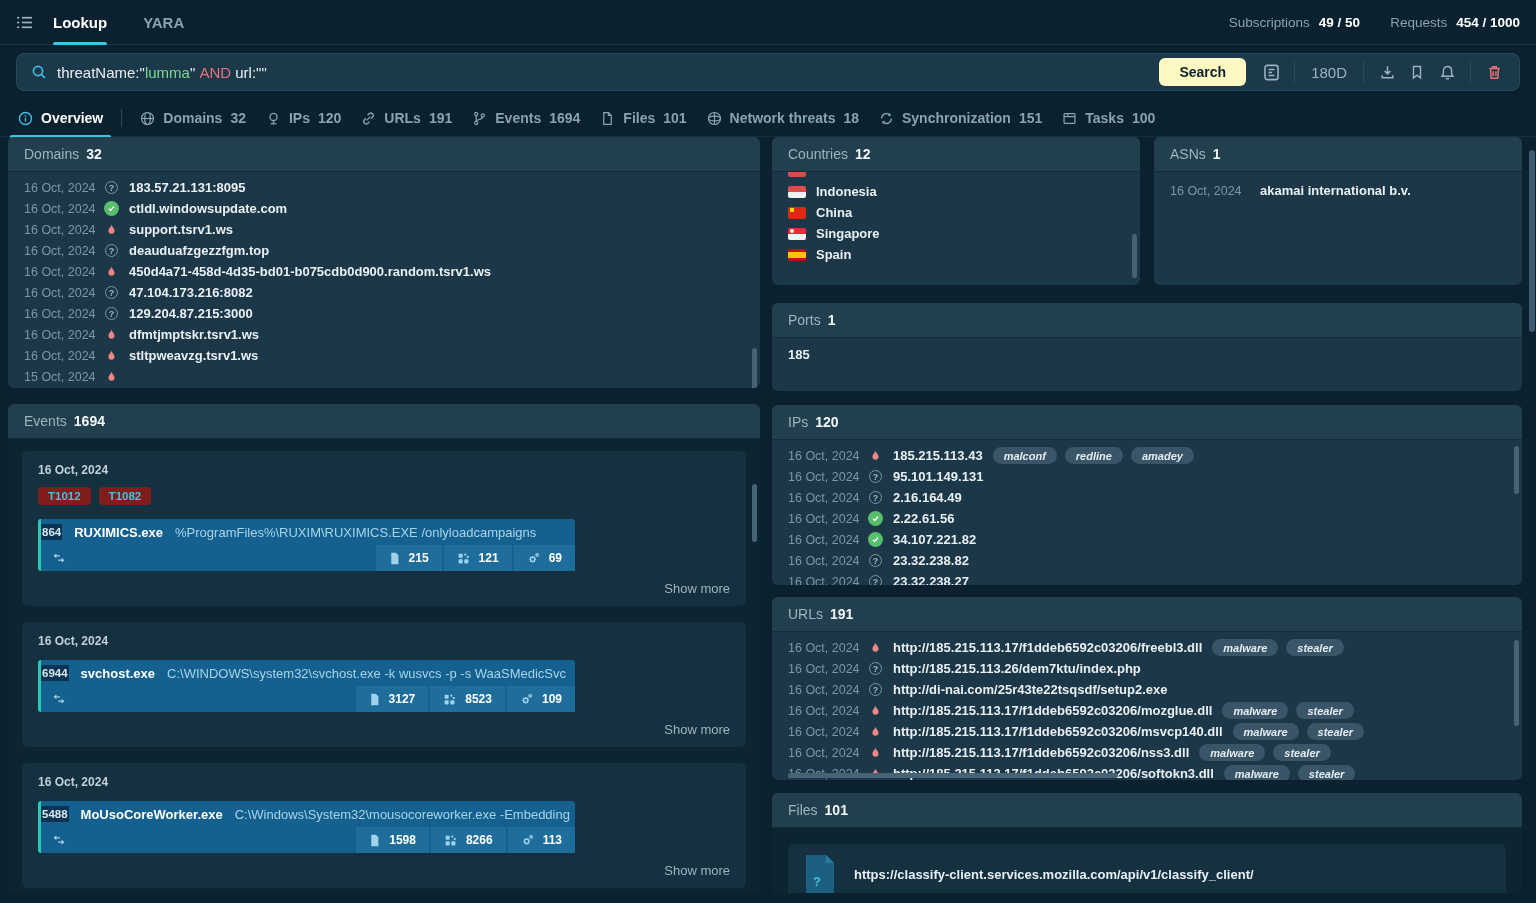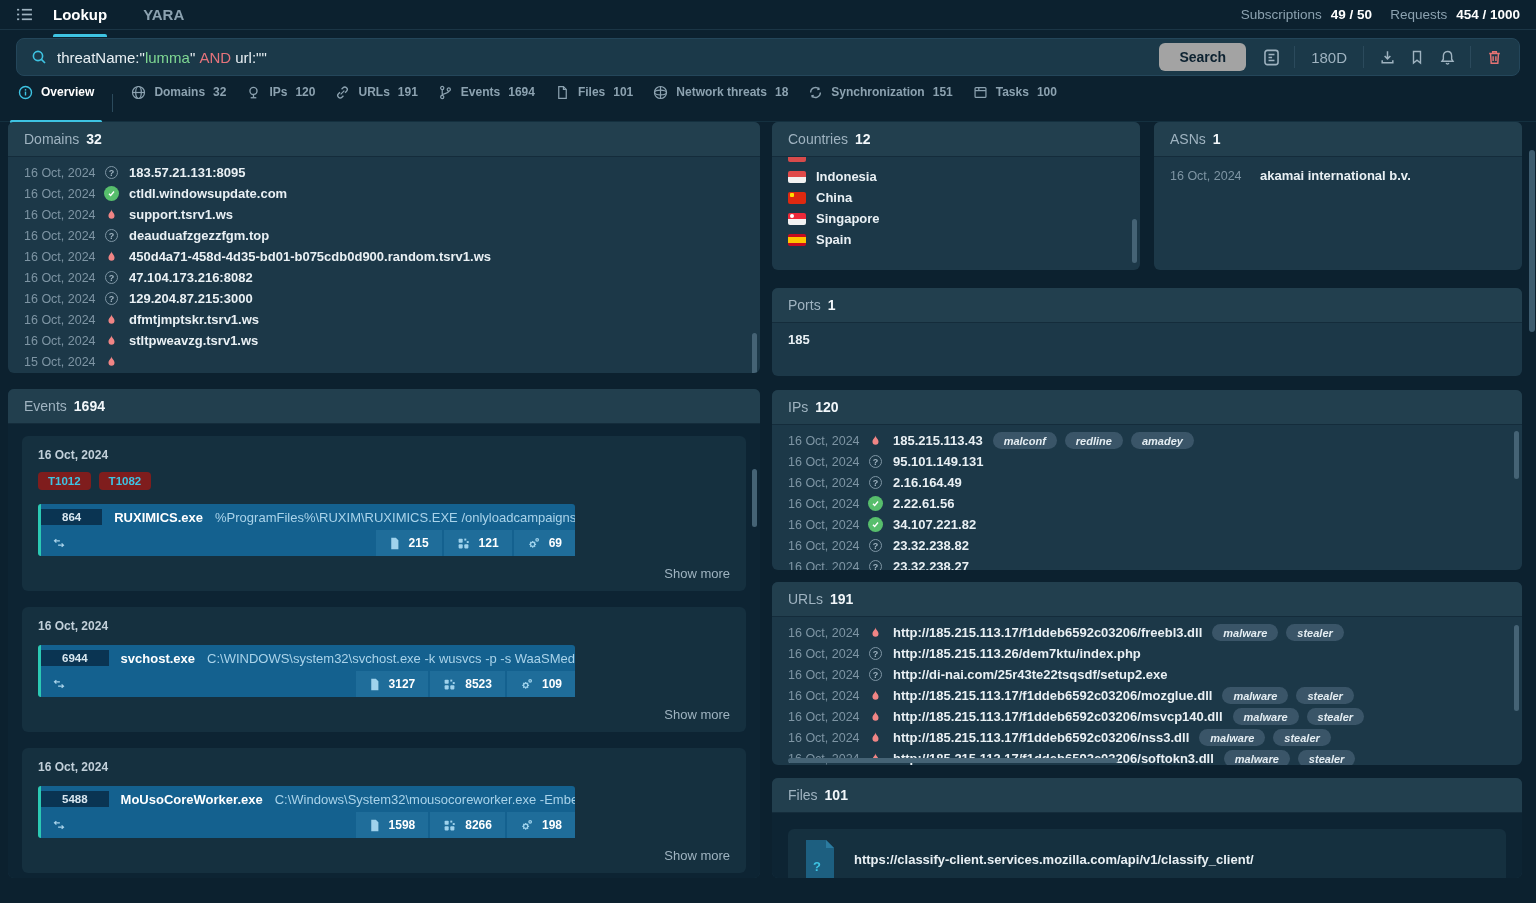--- a/index.html
+++ b/index.html
@@ -1,54 +1,54 @@
 <!DOCTYPE html>
 <html><head>
 <meta charset="utf-8">
 <style>
   * { margin:0; padding:0; box-sizing:border-box; }
   html,body { width:1536px; height:903px; overflow:hidden; background:#0C212F;
     font-family:"Liberation Sans", sans-serif; color:#E9F0F4; }
   .r { display:flex; align-items:center; }
 
   
-  .topbar { height:30px; padding:0 16px; display:flex; align-items:center;
+  .topbar { height:45px; padding:0 16px; display:flex; align-items:center;
     border-bottom:1px solid #1B3545; position:relative; }
   .menu-icon { margin-right:20px; display:flex; }
   .nav-tab { position:relative; height:45px; display:flex; align-items:center;
     font-weight:bold; font-size:15px; color:#8CA2B0; margin-right:36px; cursor:pointer; }
   .nav-tab.active { color:#FFFFFF; }
   .nav-tab.active::after { content:""; position:absolute; left:0; right:0; bottom:0;
     height:3px; background:#3EC3E2; border-radius:2px 2px 0 0; }
-  .top-right { margin-left:auto; display:flex; gap:18px; font-size:13.5px; }
+  .top-right { margin-left:auto; display:flex; gap:30px; font-size:13.5px; }
   .top-right .lbl { color:#8CA2B0; margin-right:9px; }
   .top-right .val { color:#FFFFFF; font-weight:bold; }
 
   
   .search-row { padding:8px 16px 9px; }
   .search-box { height:38px; background:#1B3949; border:1px solid #24465A; border-radius:8px;
     display:flex; align-items:center; padding:0 10px 0 14px; }
   .q { font-size:15px; margin-left:10px; display:flex; }
   .q span { white-space:pre; }
   .q .w { color:#E9F0F4; }
   .q .g { color:#7FD893; }
   .q .rd { color:#E5737B; }
-  .search-btn { background:#a3a3a3; color:#0C2130; font-weight:bold; font-size:14px;
+  .search-btn { background:#fef9c3; color:#0C2130; font-weight:bold; font-size:14px;
     border:none; border-radius:6px; height:28px; padding:0 20px; margin-left:auto; cursor:pointer;
     font-family:"Liberation Sans", sans-serif; }
   .sb-ico { display:flex; align-items:center; justify-content:center; width:30px; height:28px;
     color:#9FB3C0; cursor:pointer; }
   .sb-sep { width:1px; height:22px; background:#2B4A5C; margin:0 8px; }
   .range { color:#9FB3C0; font-size:15px; padding:0 8px; cursor:pointer; }
 
   
   .tabbar { height:37px; display:flex; align-items:center; padding:0 8px;
     border-bottom:1px solid #14303F; }
-  .tab { position:relative; height:37px; display:flex; gap:8px;
-    color:#8CA2B0; font-weight:bold; font-size:12px; padding:0 10px; cursor:pointer; }
+  .tab { position:relative; height:37px; display:flex; align-items:center; gap:8px;
+    color:#8CA2B0; font-weight:bold; font-size:14px; padding:0 10px; cursor:pointer; }
   .tab .cnt:empty { display:none; }
   .tab.active { color:#FFFFFF; }
   .tab.active svg { color:#3EC3E2; }
   .tab.active::after { content:""; position:absolute; left:2px; right:2px; bottom:-1px;
     height:3px; background:#3EC3E2; border-radius:2px; }
   .tab-sep { width:1px; height:18px; background:#2B4A5C; margin:0 8px; }
 
   
   .content { display:flex; gap:12px; padding:0 14px 0 8px; height:756px; }
   .col-l { width:752px; flex:none; display:flex; flex-direction:column; gap:16px; }
@@ -93,21 +93,21 @@
   
   .ebody { background:#0D2433; flex:1; overflow:hidden; padding:12px 14px; position:relative; }
   .ecard { background:#15303F; border-radius:6px; padding:12px 16px 10px; margin-bottom:16px; }
   .edate { color:#C2D0DA; font-weight:bold; font-size:12px; }
   .ttps { display:flex; gap:8px; margin:10px 0 14px; }
   .ttp { background:#7f1d1d; color:#3EC3E2; font-weight:bold; font-size:11.5px;
     padding:3px 10px; border-radius:4px; cursor:pointer; }
   .proc { width:537px; border-left:3px solid #2BC9B4; border-radius:3px;
     background:#14618F; margin-top:12px; }
   .proc-top { height:26px; display:flex; align-items:center; gap:12px; overflow:hidden; }
-  .pid { height:16px; display:flex; align-items:center; padding:0 21px; background:#0A3452;
+  .pid { height:16px; display:flex; align-items:center; padding:0 1px; background:#0A3452;
     color:#D9E7F0; font-weight:bold; font-size:11.5px; flex:none; }
   .pname { color:#FFFFFF; font-weight:bold; font-size:13px; white-space:nowrap; }
   .pcmd { color:#A9D3EA; font-size:13px; white-space:nowrap; }
   .proc-bot { height:26px; display:flex; align-items:center; justify-content:space-between;
     padding-left:10px; }
   .stats { display:flex; height:26px; }
   .stat { background:#1F6D9A; display:flex; align-items:center; gap:9px; padding:0 13px;
     margin-left:2px; font-size:12px; font-weight:bold; color:#FFFFFF; }
   .show-more { text-align:right; color:#9FB3C0; font-size:13px; margin-top:10px; cursor:pointer; }
 
@@ -518,21 +518,21 @@
                       <rect x="9" y="9" width="5" height="5" rx="1"></rect>
                     </svg>
                   <span>8266</span>
                 </span>
                 <span class="stat">
                   <svg width="13" height="13" viewBox="0 0 16 16" fill="none" stroke="#9FD2EC" stroke-width="1.5">
                       <circle cx="7" cy="9" r="2.6"></circle>
                       <path d="M7 4.8v2M7 11.2v2M2.8 9h2M9.2 9h2M4 6l1.4 1.4M10 12l-1.4-1.4M10 6 8.6 7.4M4 12l1.4-1.4"></path>
                       <circle cx="12.5" cy="3.5" r="1.6"></circle>
                     </svg>
-                  <span>198</span>
+                  <span>113</span>
                 </span>
               </div>
             </div>
           </div>
           <div class="show-more">Show more</div>
         </div>
 
         <div class="vthumb" style="top:45px;height:58px"></div>
       </div>
     </div>

